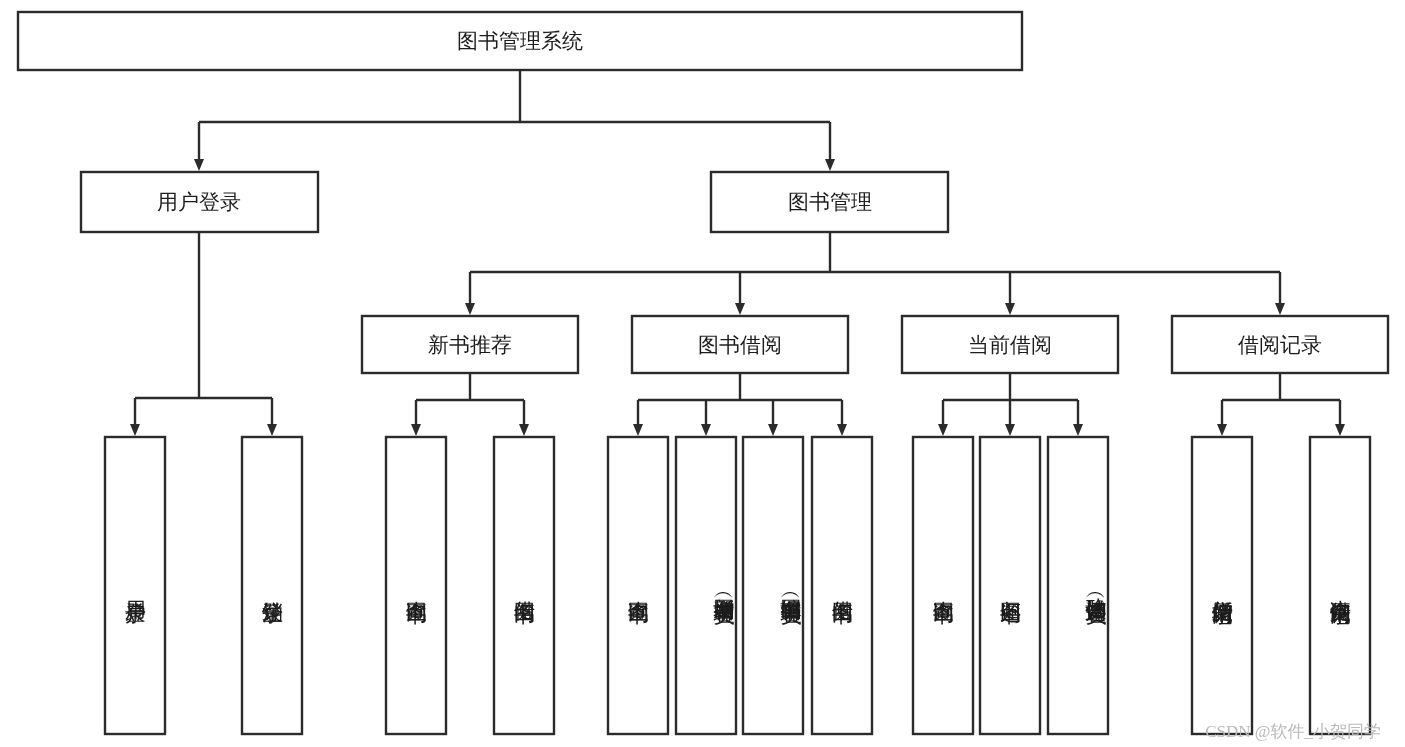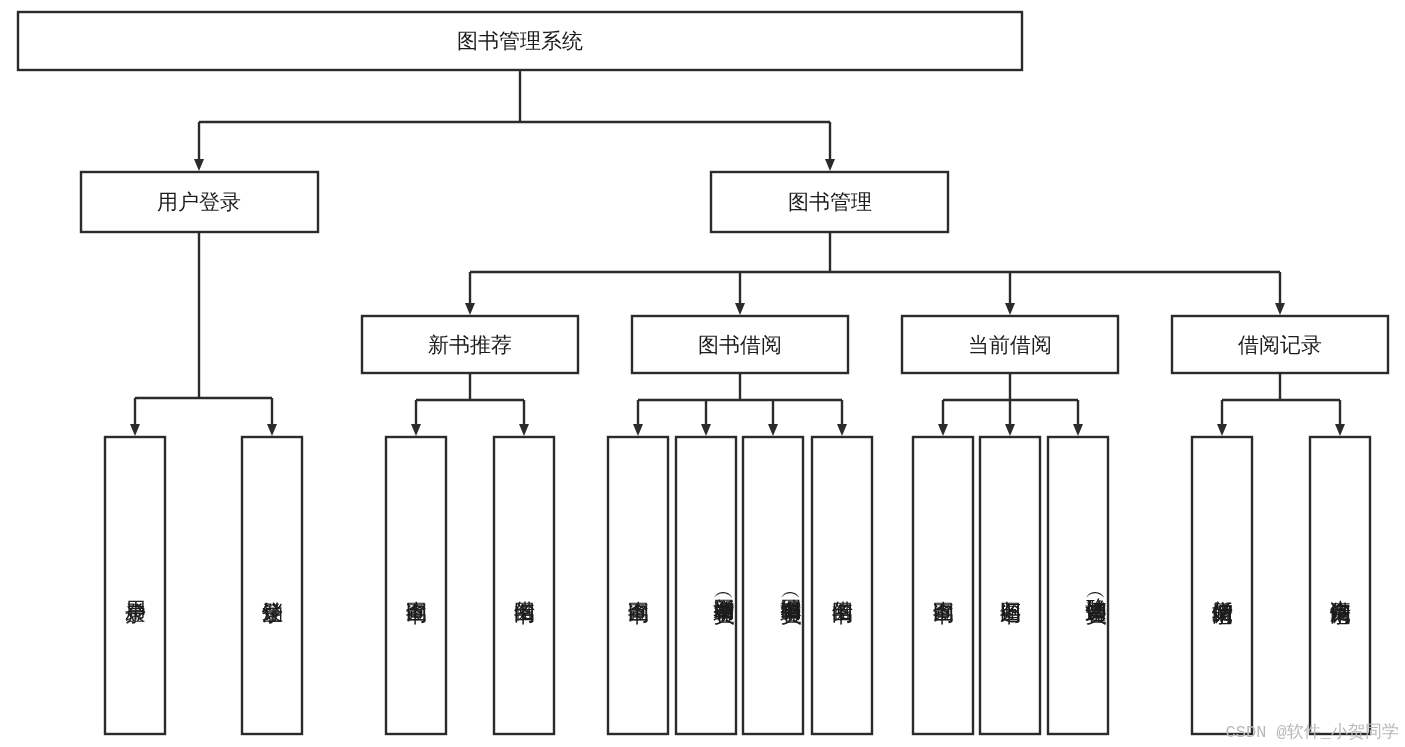--- a/index.html
+++ b/index.html
@@ -53,23 +53,23 @@
     stroke-width: 2.4;
     fill: none;
     stroke-linecap: butt;
   }
   .arrow-head {
     fill: #2b2b2b;
     stroke: none;
   }
   #watermark {
     position: absolute;
-    right: 6px;
+    right: 24px;
     bottom: 4px;
-    font-family: Liberation Mono, monospace;
+    font-family: Liberation Serif, serif;
     font-size: 17px;
     color: #b9b9b9;
     white-space: nowrap;
     pointer-events: none;
   }
 </style>
 </head>
 <body>
 
 <div id="diagram-root">

